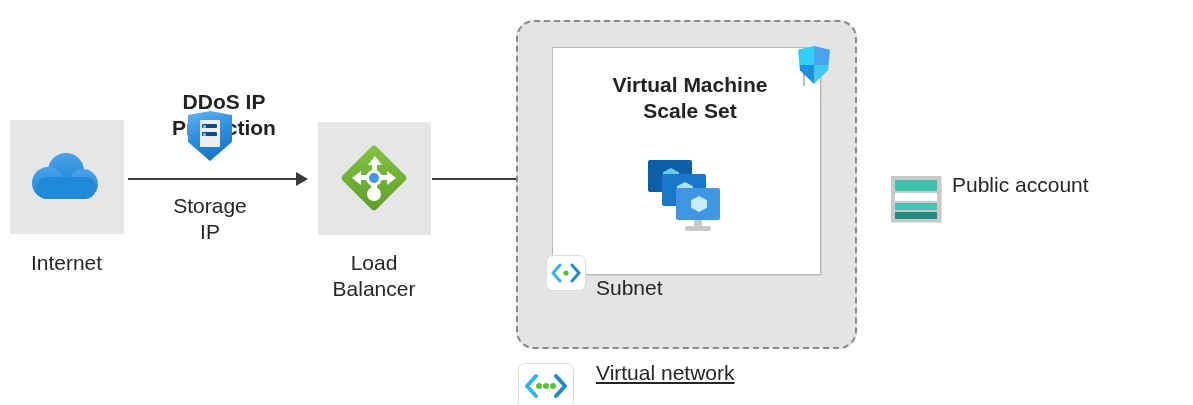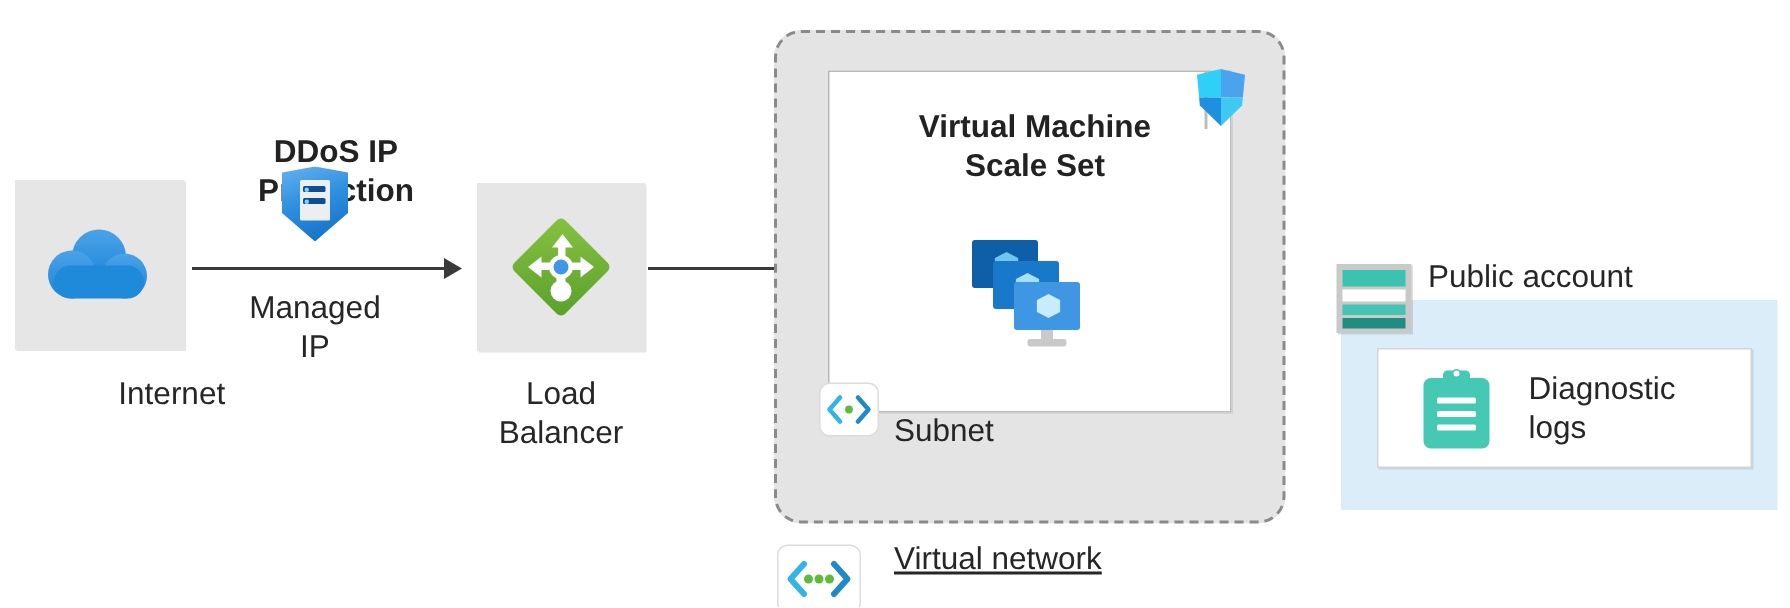--- a/index.html
+++ b/index.html
@@ -387,40 +387,40 @@
   <div class="abs gray-tile" style="left:10px; top:120px; width:113px; height:113px;">
     <div class="abs" style="left:22px; top:33px;">
       <div class="cloud">
         <i class="c1"></i>
           <i class="c2"></i>
           <i class="c3"></i>
           <i class="c4"></i>
       </div>
     </div>
   </div>
-  <div class="abs label" style="left:0px; top:250px; width:133px;padding-left:48px;">Internet</div>
+  <div class="abs label" style="left:0px; top:250px; width:133px;">Internet</div>
 
   <div class="abs bold-title" style="left:144px; top:55px; width:160px;margin-top:34px;">DDoS IP
 Protection</div>
 
   <div class="abs" style="left:188px; top:111px;">
     <div class="ddos-shield">
       <div class="body"></div>
       <div class="srv"></div>
       <div class="bar b1"></div>
       <div class="bar b2"></div>
       <div class="dot d1"></div>
       <div class="dot d2"></div>
     </div>
   </div>
 
   <div class="abs arrow-line" style="left:128px; top:178px; width:170px;"></div>
   <div class="abs arrow-head" style="left:296px; top:172px;"></div>
 
-  <div class="abs label" style="left:150px; top:193px; width:120px;">Managed
+  <div class="abs label" style="left:150px; top:193px; width:120px;">Storage
 IP</div>
 
   <div class="abs gray-tile" style="left:318px; top:122px; width:112px; height:112px;">
     <div class="abs" style="left:24px; top:24px;">
       <div class="lb">
         <div class="diamond"></div>
         <div class="stalk-up"></div>
         <div class="stalk-left"></div>
         <div class="stalk-right"></div>
         <div class="stem"></div>
@@ -484,37 +484,20 @@
       <path d="M13 3 L4 13 L13 23" fill="none" stroke="#32b4e8" stroke-width="4" stroke-linecap="round" stroke-linejoin="round"></path>
       <path d="M33 3 L42 13 L33 23" fill="none" stroke="#1e8bc8" stroke-width="4" stroke-linecap="round" stroke-linejoin="round"></path>
       <circle cx="16" cy="13" r="3" fill="#5bbd3a"></circle>
       <circle cx="23" cy="13" r="3" fill="#5bbd3a"></circle>
       <circle cx="30" cy="13" r="3" fill="#5bbd3a"></circle>
     </svg>
   </div>
   <div class="abs label label-left" style="left:596px; top:360px; width:220px;text-decoration:underline;">Virtual network</div>
 
 
-  <div class="abs blue-panel" style="left:894px; top:200px; width:291px; height:140px;">
-
-    <div class="abs white-card" style="left:24px; top:32px; width:250px; height:80px;">
-      <div class="abs" style="left:30px; top:14px;">
-        <div class="clipboard">
-          <div class="pad"></div>
-          <div class="clip-top"></div>
-          <div class="ring"></div>
-          <div class="ln ln1"></div>
-          <div class="ln ln2"></div>
-          <div class="ln ln3"></div>
-        </div>
-      </div>
-      <div class="abs label label-left" style="left:100px; top:14px; width:150px;">Diagnostic
-logs</div>
-    </div>
-  </div>
 
   <div class="abs" style="left:891px; top:176px;">
     <div class="storage-icon">
       <div class="sbar s1"></div>
       <div class="sbar s2"></div>
       <div class="sbar s3"></div>
       <div class="sbar s4"></div>
     </div>
   </div>
   <div class="abs label label-left" style="left:952px; top:172px; width:240px;">Public account</div>

